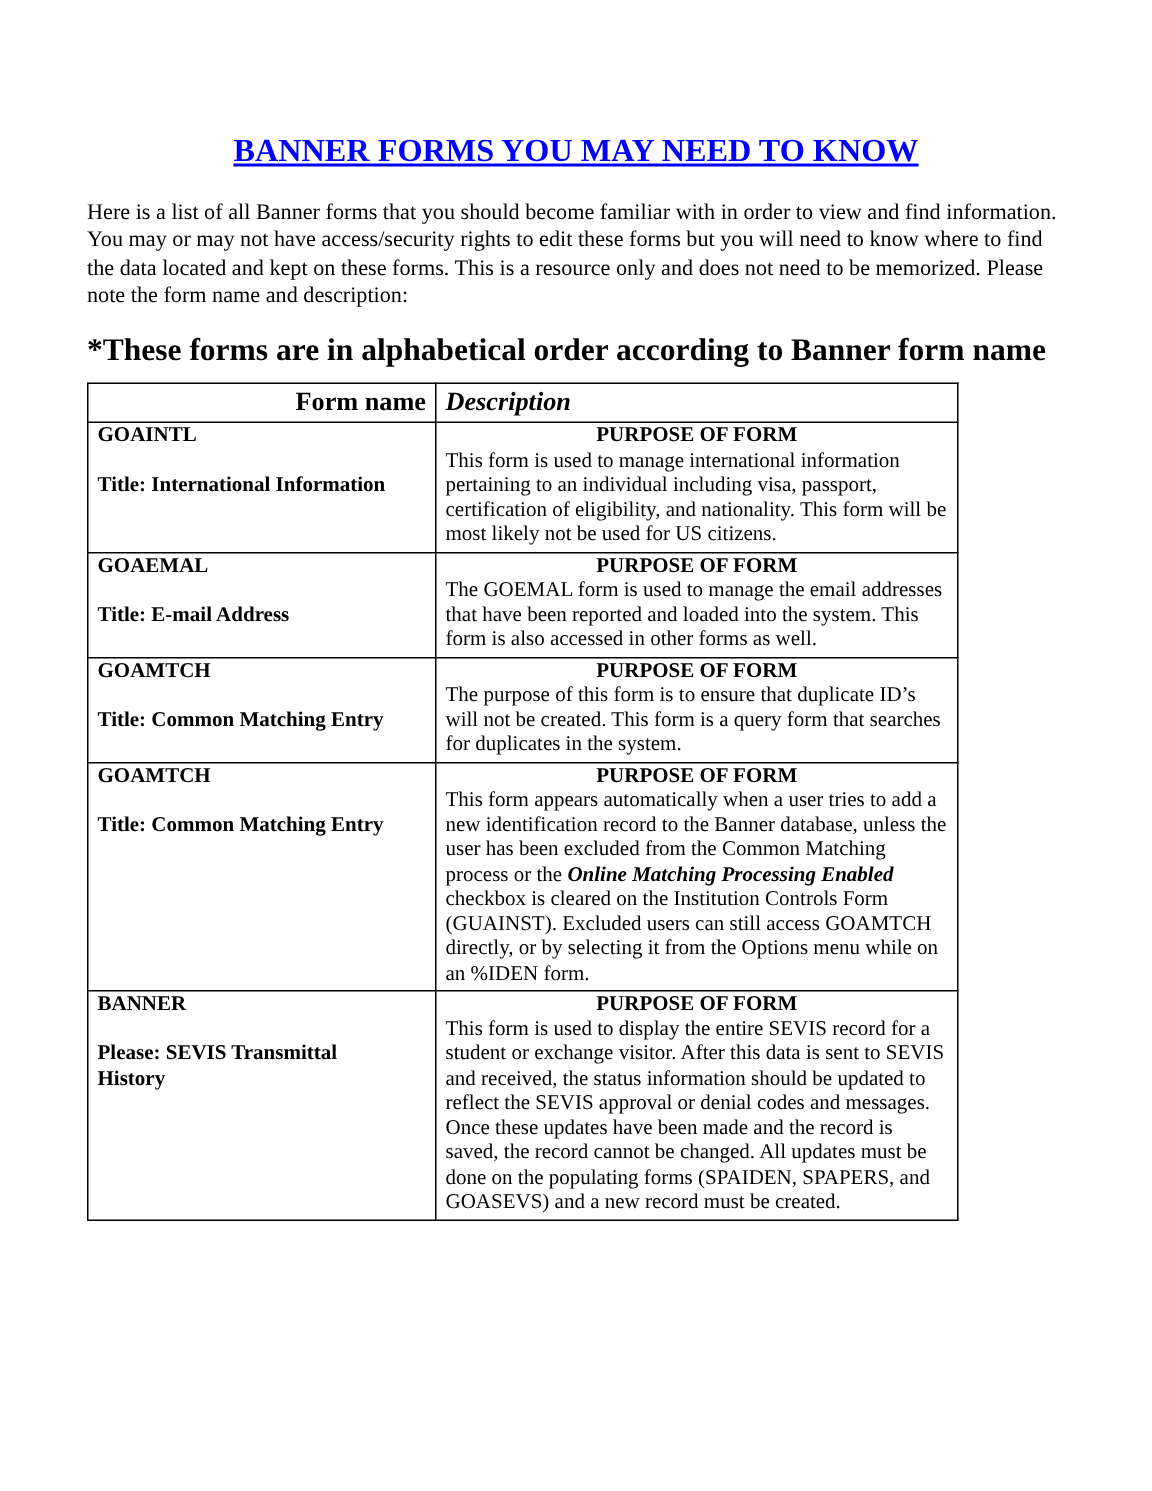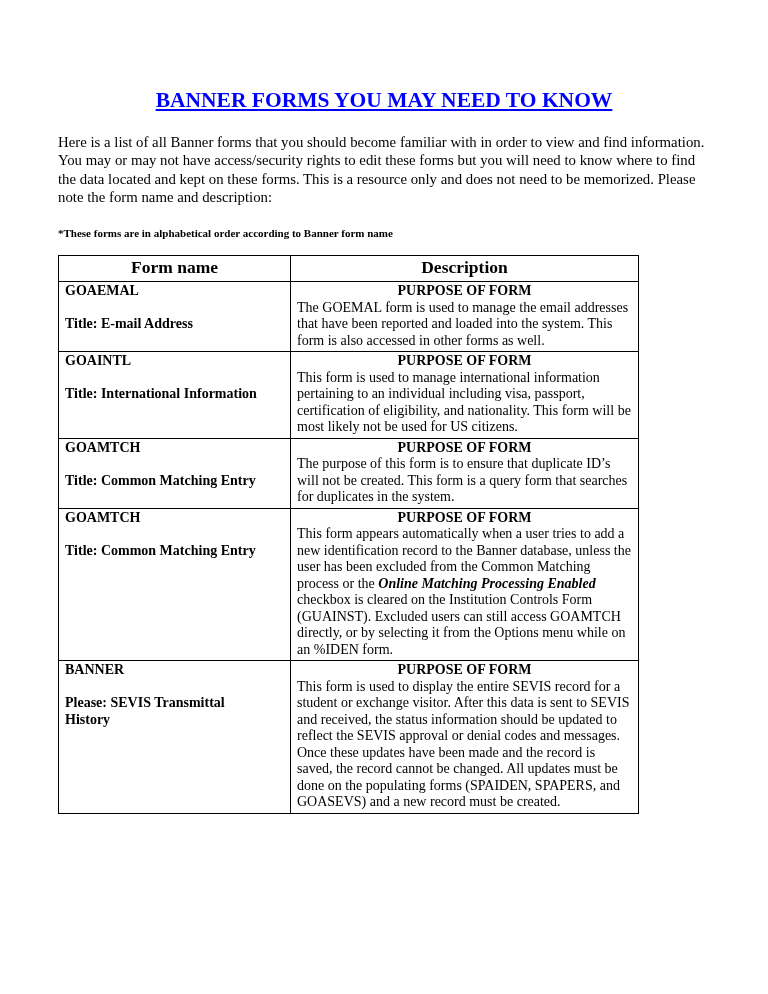--- a/index.html
+++ b/index.html
@@ -25,43 +25,43 @@
 
   .intro {
     margin: 20px 0 0 0;
     font-size: 14.8px;
     line-height: 18.5px;
     text-align: left;
   }
 
   .note {
     margin: 17px 0 0 0;
-    font-size: 11px;
+    font-size: 21px;
     line-height: 18.5px;
     font-weight: bold;
   }
 
   table.forms {
     margin-top: 13px;
     border-collapse: collapse;
     table-layout: fixed;
     width: 554px;
   }
   .forms th, .forms td {
     border: 1px solid #000000;
     vertical-align: top;
     padding: 1px 6px 2px 6px;
   }
   .forms th {
     font-size: 17.5px;
     line-height: 1.25;
     font-weight: bold;
   }
-  .forms th.col1 { width: 219px; text-align: center; }
-  .forms th.col2 { width: 335px; text-align: center; }
+  .forms th.col1 { width: 219px; text-align: right; }
+  .forms th.col2 { width: 335px; text-align: left; font-style: italic; }
   .forms td {
     font-size: 14px;
     line-height: 16.5px;
   }
   .form-code { font-weight: bold; }
   .form-title {
     font-weight: bold;
     margin-top: 16.5px;
     max-width: 196px;
   }
@@ -86,36 +86,36 @@
   <table class="forms">
     <thead>
       <tr>
         <th class="col1">Form name</th>
         <th class="col2">Description</th>
       </tr>
     </thead>
     <tbody>
       <tr>
         <td>
+          <div class="form-code">GOAINTL</div>
+          <div class="form-title">Title: International Information</div>
+        </td>
+        <td>
+          <div class="purpose">PURPOSE OF FORM</div>
+          <div class="desc-body"><span>This form is used to manage international information pertaining to an individual including visa, passport, certification of eligibility, and nationality. This form will be most likely not be used for US citizens.</span></div>
+        </td>
+      </tr>
+      <tr>
+        <td>
           <div class="form-code">GOAEMAL</div>
           <div class="form-title">Title: E-mail Address</div>
         </td>
         <td>
           <div class="purpose">PURPOSE OF FORM</div>
           <div class="desc-body"><span>The GOEMAL form is used to manage the email addresses that have been reported and loaded into the system. This form is also accessed in other forms as well.</span></div>
-        </td>
-      </tr>
-      <tr>
-        <td>
-          <div class="form-code">GOAINTL</div>
-          <div class="form-title">Title: International Information</div>
-        </td>
-        <td>
-          <div class="purpose">PURPOSE OF FORM</div>
-          <div class="desc-body"><span>This form is used to manage international information pertaining to an individual including visa, passport, certification of eligibility, and nationality. This form will be most likely not be used for US citizens.</span></div>
         </td>
       </tr>
       <tr>
         <td>
           <div class="form-code">GOAMTCH</div>
           <div class="form-title">Title: Common Matching Entry</div>
         </td>
         <td>
           <div class="purpose">PURPOSE OF FORM</div>
           <div class="desc-body"><span>The purpose of this form is to ensure that duplicate ID’s will not be created. This form is a query form that searches for duplicates in the system.</span></div>

